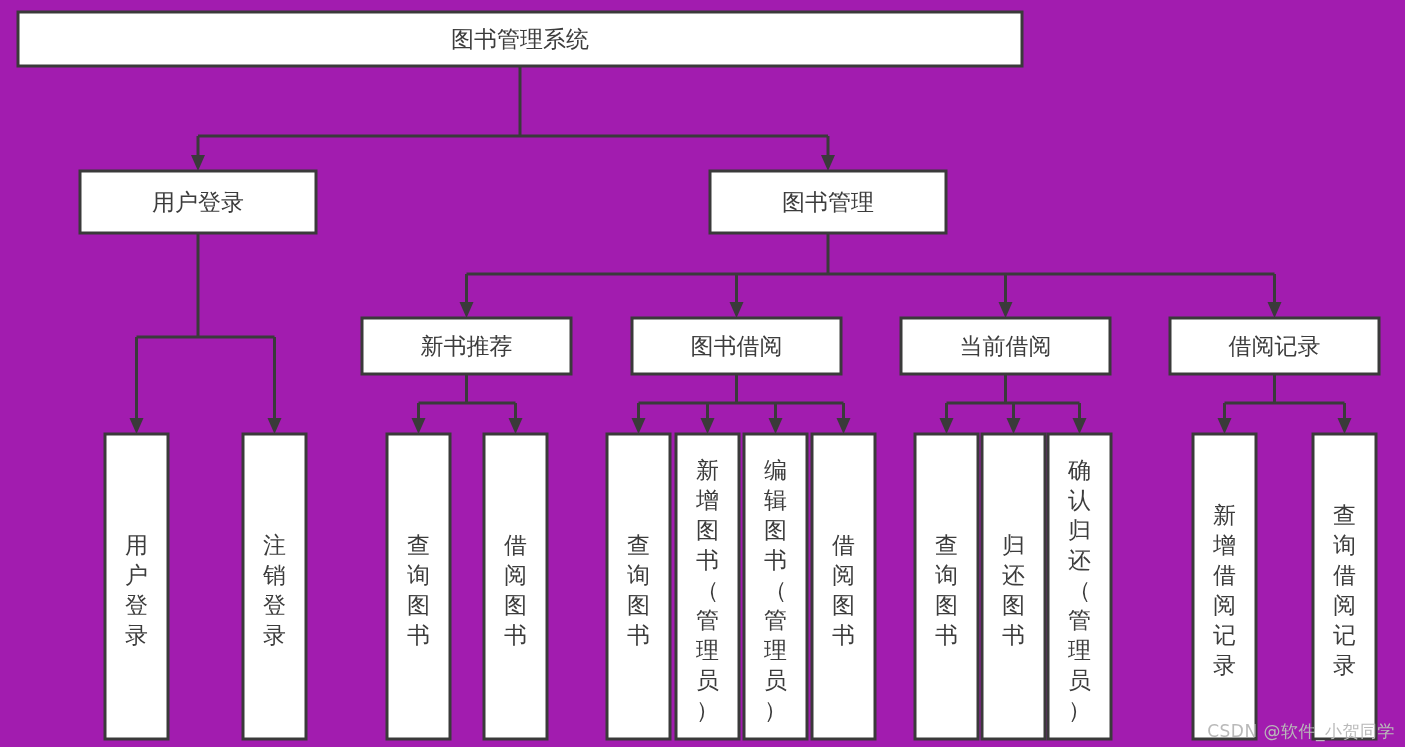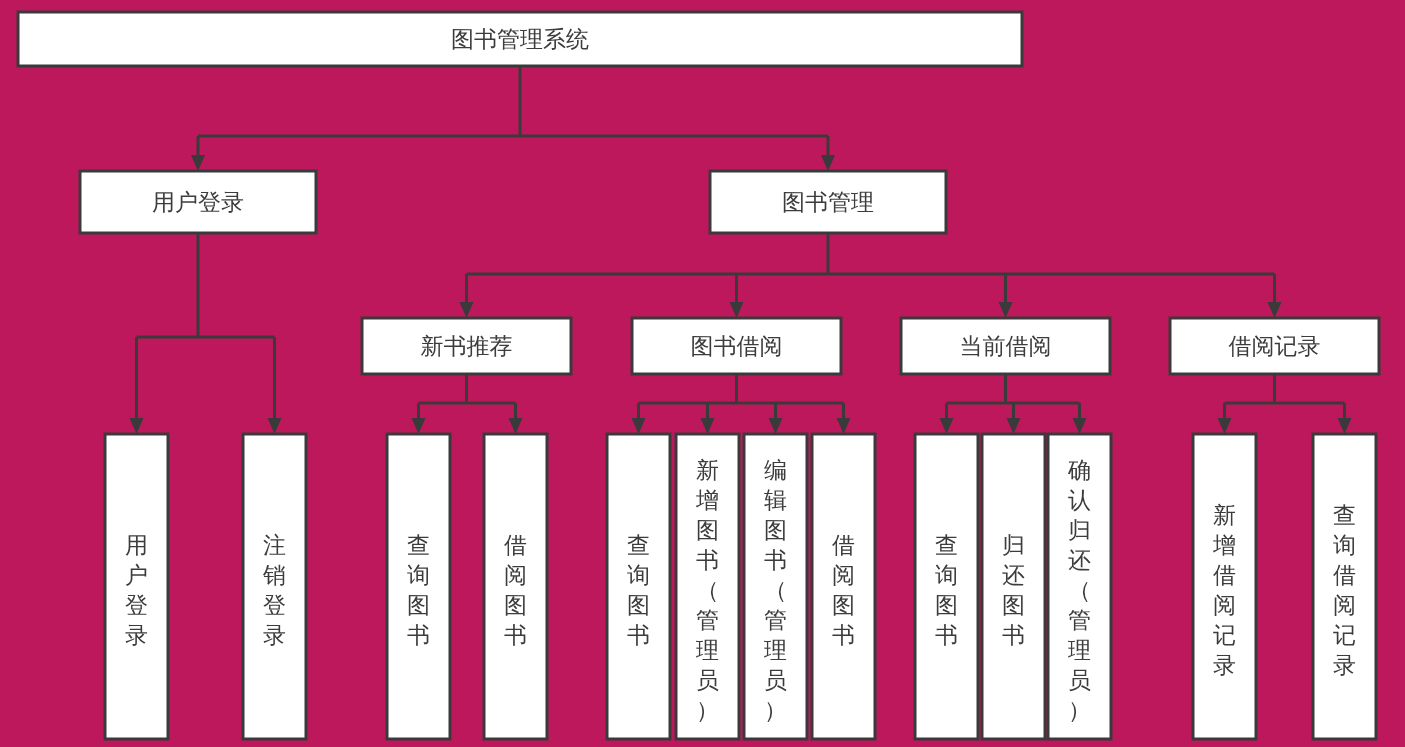--- a/index.html
+++ b/index.html
@@ -1,20 +1,20 @@
 <!DOCTYPE html>
 <html><head>
 <meta charset="utf-8">
 <style>
   html,body{margin:0;padding:0;background:#ffffff;}
   body{
     font-family:"Liberation Sans","DejaVu Sans",sans-serif;
     width:1405px;height:747px;overflow:hidden;position:relative;
   }
-  #diagram-root{position:relative;width:1405px;height:747px;background:#be185d;}
+  #diagram-root{position:relative;width:1405px;height:747px;background:#a21caf;}
   svg#diagram-svg{position:absolute;left:0;top:0;width:1405px;height:747px;display:block;}
   .node-box{fill:#ffffff;stroke:#3a3a3a;stroke-width:3;}
   .node-label{
     fill:#3c3c3c;font-family:"DejaVu Sans","Liberation Sans",sans-serif;
     text-anchor:middle;dominant-baseline:middle;
   }
   .node-label.h{font-size:23px;}
   .node-label.v{font-size:23px;}
   .connector{stroke:#3a3a3a;stroke-width:3;fill:none;}
   .arrow-head{fill:#3a3a3a;stroke:none;}
@@ -173,13 +173,14 @@
         <g>
           <rect x="1193" y="434" width="63" height="305" class="node-box"></rect>
           <text x="1224.5" class="node-label v"><tspan x="1224.5" y="515.5">新</tspan><tspan x="1224.5" y="545.5">增</tspan><tspan x="1224.5" y="575.5">借</tspan><tspan x="1224.5" y="605.5">阅</tspan><tspan x="1224.5" y="635.5">记</tspan><tspan x="1224.5" y="665.5">录</tspan></text>
         </g>
         <g>
           <rect x="1313" y="434" width="63" height="305" class="node-box"></rect>
           <text x="1344.5" class="node-label v"><tspan x="1344.5" y="515.5">查</tspan><tspan x="1344.5" y="545.5">询</tspan><tspan x="1344.5" y="575.5">借</tspan><tspan x="1344.5" y="605.5">阅</tspan><tspan x="1344.5" y="635.5">记</tspan><tspan x="1344.5" y="665.5">录</tspan></text>
         </g>
       </g>
   </svg>
+  <div class="watermark">CSDN @软件_小贺同学</div>
 </div>
 
 </body></html>

